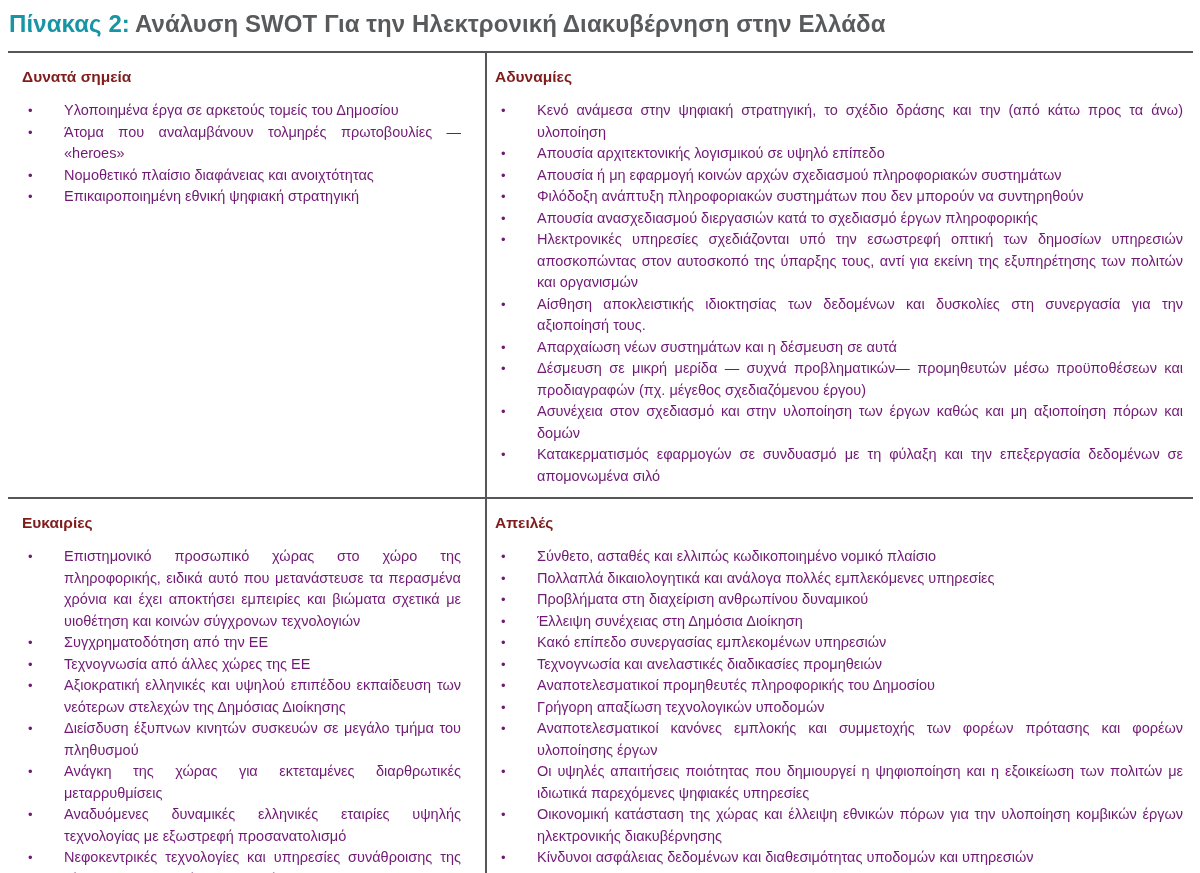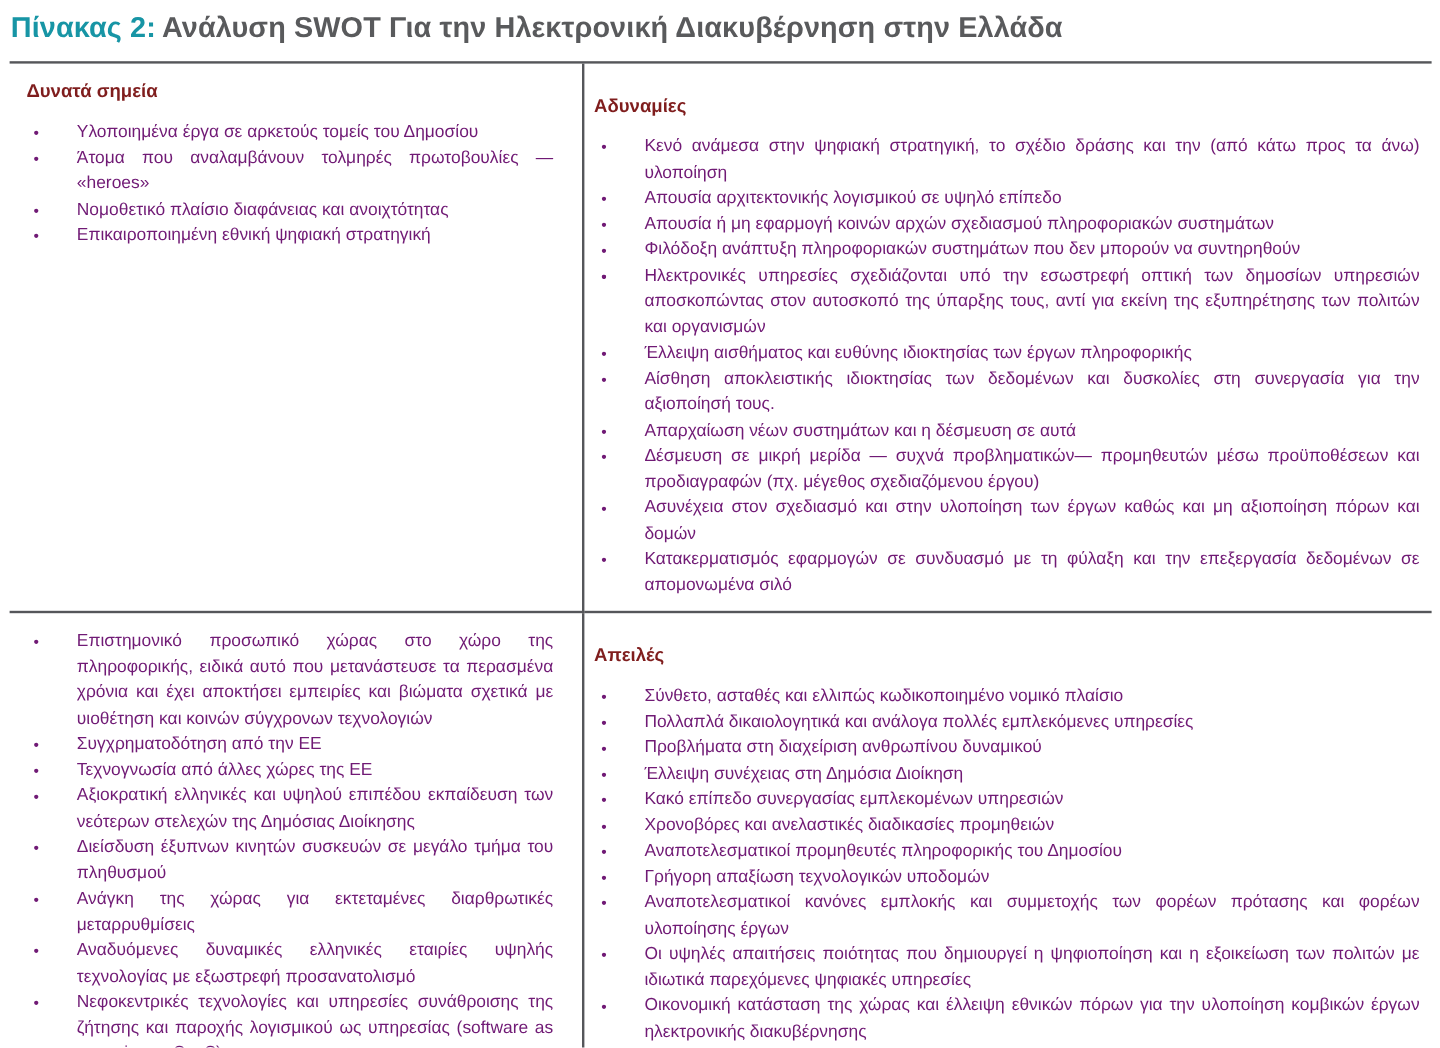--- a/index.html
+++ b/index.html
@@ -23,21 +23,21 @@
 
   
   .swot {
     border-top: 2px solid #55565a;
     border-bottom: 2px solid #55565a;
     display: grid;
     grid-template-columns: 479px 1fr;
     width: 1185px;
   }
   .cell { padding: 13px 24px 10px 14px; }
-  .cell.c-right { padding: 13px 10px 10px 8px; margin-top: 12px; }
+  .cell.c-right { padding: 13px 10px 10px 8px; }
   .cell.c-left { border-right: 2px solid #55565a; }
   .cell.r-top { border-bottom: 2px solid #55565a; min-height: 406px; }
   .cell.r-bottom { min-height: 373px; }
 
   .qhead {
     color: #7f1d1d;
     font-weight: bold;
     font-size: 15.5px;
     margin: 2px 0 14px 0;
   }
@@ -79,53 +79,53 @@
         </ul>
     </div>
 
     <div class="cell c-right r-top">
       <div class="qhead">Αδυναμίες</div>
       <ul class="items">
           <li><span class="blt"></span><span class="txt">Κενό ανάμεσα στην ψηφιακή στρατηγική, το σχέδιο δράσης και την (από κάτω προς τα άνω) υλοποίηση</span></li>
           <li><span class="blt"></span><span class="txt">Απουσία αρχιτεκτονικής λογισμικού σε υψηλό επίπεδο</span></li>
           <li><span class="blt"></span><span class="txt">Απουσία ή μη εφαρμογή κοινών αρχών σχεδιασμού πληροφοριακών συστημάτων</span></li>
           <li><span class="blt"></span><span class="txt">Φιλόδοξη ανάπτυξη πληροφοριακών συστημάτων που δεν μπορούν να συντηρηθούν</span></li>
-          <li><span class="blt"></span></li>
+          <li><span class="blt"></span><span class="txt">Απουσία ανασχεδιασμού διεργασιών κατά το σχεδιασμό έργων πληροφορικής</span></li>
           <li><span class="blt"></span><span class="txt">Ηλεκτρονικές υπηρεσίες σχεδιάζονται υπό την εσωστρεφή οπτική των δημοσίων υπηρεσιών αποσκοπώντας στον αυτοσκοπό της ύπαρξης τους, αντί για εκείνη της εξυπηρέτησης των πολιτών και οργανισμών</span></li>
-          <li><span class="blt"></span><span class="txt">Έλλειψη αισθήματος και ευθύνης ιδιοκτησίας των έργων πληροφορικής</span></li>
           <li><span class="blt"></span><span class="txt">Αίσθηση αποκλειστικής ιδιοκτησίας των δεδομένων και δυσκολίες στη συνεργασία για την αξιοποίησή τους.</span></li>
           <li><span class="blt"></span><span class="txt">Απαρχαίωση νέων συστημάτων και η δέσμευση σε αυτά</span></li>
           <li><span class="blt"></span><span class="txt">Δέσμευση σε μικρή μερίδα — συχνά προβληματικών— προμηθευτών μέσω προϋποθέσεων και προδιαγραφών (πχ. μέγεθος σχεδιαζόμενου έργου)</span></li>
           <li><span class="blt"></span><span class="txt">Ασυνέχεια στον σχεδιασμό και στην υλοποίηση των έργων καθώς και μη αξιοποίηση πόρων και δομών</span></li>
           <li><span class="blt"></span><span class="txt">Κατακερματισμός εφαρμογών σε συνδυασμό με τη φύλαξη και την επεξεργασία δεδομένων σε απομονωμένα σιλό</span></li>
         </ul>
     </div>
 
     <div class="cell c-left r-bottom">
+      <div class="qhead">Ευκαιρίες</div>
       <ul class="items">
           <li><span class="blt"></span><span class="txt">Επιστημονικό προσωπικό χώρας στο χώρο της πληροφορικής, ειδικά αυτό που μετανάστευσε τα περασμένα χρόνια και έχει αποκτήσει εμπειρίες και βιώματα σχετικά με υιοθέτηση και κοινών σύγχρονων τεχνολογιών</span></li>
           <li><span class="blt"></span><span class="txt">Συγχρηματοδότηση από την ΕΕ</span></li>
           <li><span class="blt"></span><span class="txt">Τεχνογνωσία από άλλες χώρες της ΕΕ</span></li>
           <li><span class="blt"></span><span class="txt">Αξιοκρατική ελληνικές και υψηλού επιπέδου εκπαίδευση των νεότερων στελεχών της Δημόσιας Διοίκησης</span></li>
           <li><span class="blt"></span><span class="txt">Διείσδυση έξυπνων κινητών συσκευών σε μεγάλο τμήμα του πληθυσμού</span></li>
           <li><span class="blt"></span><span class="txt">Ανάγκη της χώρας για εκτεταμένες διαρθρωτικές μεταρρυθμίσεις</span></li>
           <li><span class="blt"></span><span class="txt">Αναδυόμενες δυναμικές ελληνικές εταιρίες υψηλής τεχνολογίας με εξωστρεφή προσανατολισμό</span></li>
           <li><span class="blt"></span><span class="txt">Νεφοκεντρικές τεχνολογίες και υπηρεσίες συνάθροισης της ζήτησης και παροχής λογισμικού ως υπηρεσίας (software as a service — SaaS)</span></li>
         </ul>
     </div>
 
     <div class="cell c-right r-bottom">
       <div class="qhead">Απειλές</div>
       <ul class="items">
           <li><span class="blt"></span><span class="txt">Σύνθετο, ασταθές και ελλιπώς κωδικοποιημένο νομικό πλαίσιο</span></li>
           <li><span class="blt"></span><span class="txt">Πολλαπλά δικαιολογητικά και ανάλογα πολλές εμπλεκόμενες υπηρεσίες</span></li>
           <li><span class="blt"></span><span class="txt">Προβλήματα στη διαχείριση ανθρωπίνου δυναμικού</span></li>
           <li><span class="blt"></span><span class="txt">Έλλειψη συνέχειας στη Δημόσια Διοίκηση</span></li>
           <li><span class="blt"></span><span class="txt">Κακό επίπεδο συνεργασίας εμπλεκομένων υπηρεσιών</span></li>
-          <li><span class="blt"></span><span class="txt">Χρονοβόρες και ανελαστικές διαδικασίες προμηθειών</span></li>
+          <li><span class="blt"></span><span class="txt">Τεχνογνωσία και ανελαστικές διαδικασίες προμηθειών</span></li>
           <li><span class="blt"></span><span class="txt">Αναποτελεσματικοί προμηθευτές πληροφορικής του Δημοσίου</span></li>
           <li><span class="blt"></span><span class="txt">Γρήγορη απαξίωση τεχνολογικών υποδομών</span></li>
           <li><span class="blt"></span><span class="txt">Αναποτελεσματικοί κανόνες εμπλοκής και συμμετοχής των φορέων πρότασης και φορέων υλοποίησης έργων</span></li>
           <li><span class="blt"></span><span class="txt">Οι υψηλές απαιτήσεις ποιότητας που δημιουργεί η ψηφιοποίηση και η εξοικείωση των πολιτών με ιδιωτικά παρεχόμενες ψηφιακές υπηρεσίες</span></li>
           <li><span class="blt"></span><span class="txt">Οικονομική κατάσταση της χώρας και έλλειψη εθνικών πόρων για την υλοποίηση κομβικών έργων ηλεκτρονικής διακυβέρνησης</span></li>
           <li><span class="blt"></span><span class="txt">Κίνδυνοι ασφάλειας δεδομένων και διαθεσιμότητας υποδομών και υπηρεσιών</span></li>
         </ul>
     </div>
 
   </div>

